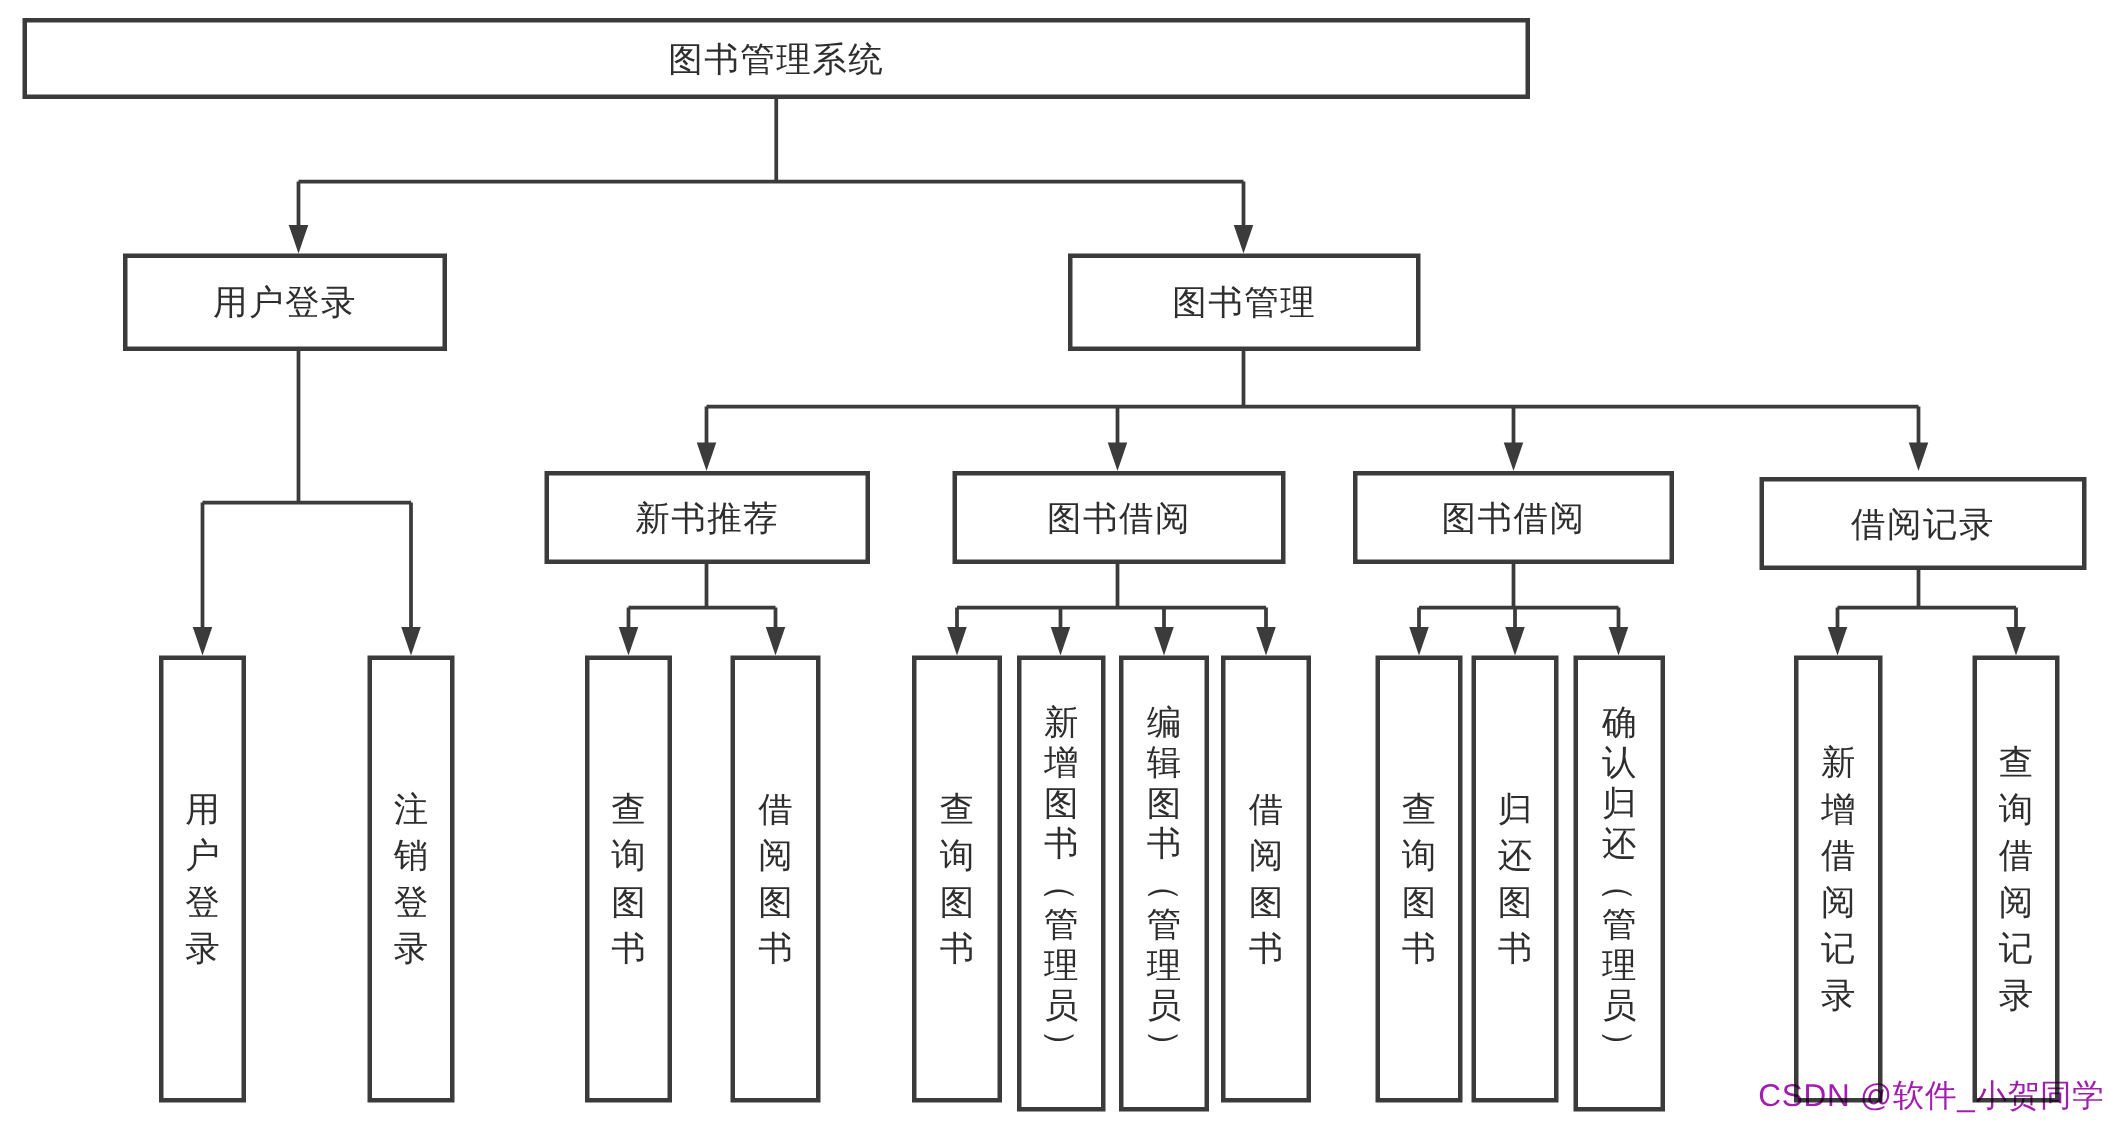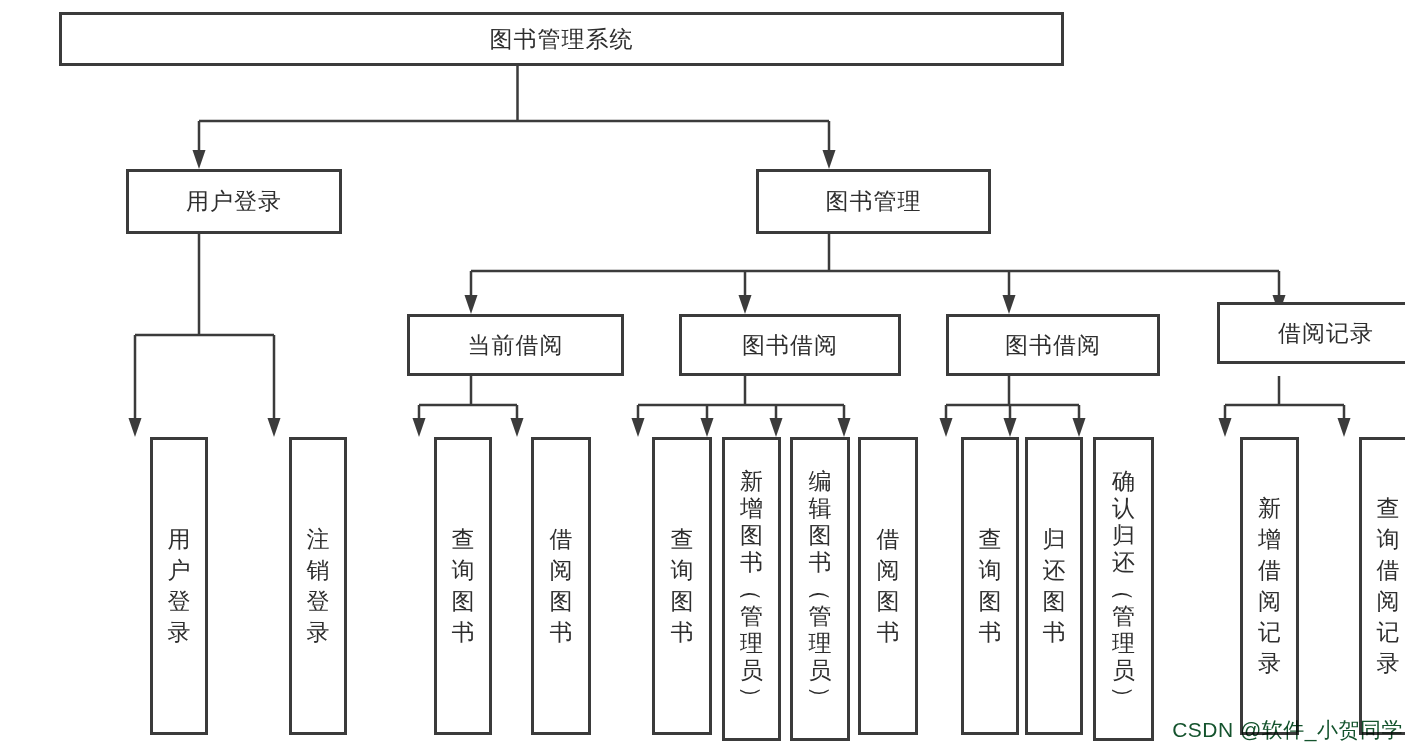--- a/index.html
+++ b/index.html
@@ -12,21 +12,20 @@
   }
   svg.connectors{position:absolute;left:0;top:0;z-index:0;}
   .node{
     position:absolute;
     box-sizing:border-box;
     border:3px solid #3b3b3b;
     background:#ffffff;
     z-index:1;
     display:flex;align-items:center;justify-content:center;
     color:#2e2e2e;
-    margin-left:44px;
   }
   .hlabel{
     font-size:23px;
     letter-spacing:1px;
     white-space:nowrap;
   }
   .leaf{flex-direction:column;}
   .vlabel{display:flex;flex-direction:column;align-items:center;justify-content:center;}
   .vchar{
     display:block;
@@ -86,29 +85,29 @@
   </div>
 
   <div class="node" style="left:82px;top:169px;width:216px;height:65px">
     <span class="hlabel">用户登录</span>
   </div>
   <div class="node" style="left:712px;top:169px;width:235px;height:65px">
     <span class="hlabel">图书管理</span>
   </div>
 
   <div class="node" style="left:363px;top:314px;width:217px;height:62px">
-    <span class="hlabel">当前借阅</span>
+    <span class="hlabel">新书推荐</span>
   </div>
   <div class="node" style="left:635px;top:314px;width:222px;height:62px">
     <span class="hlabel">图书借阅</span>
   </div>
   <div class="node" style="left:902px;top:314px;width:214px;height:62px">
     <span class="hlabel">图书借阅</span>
   </div>
-  <div class="node" style="left:1173px;top:302px;width:218px;height:62px">
+  <div class="node" style="left:1173px;top:318px;width:218px;height:62px">
     <span class="hlabel">借阅记录</span>
   </div>
 
   <div class="node leaf" style="left:106px;top:437px;width:58px;height:298px">
     <span class="vlabel">
         <span class="vchar">用</span>
         <span class="vchar">户</span>
         <span class="vchar">登</span>
         <span class="vchar">录</span>
       </span>
@@ -226,15 +225,15 @@
     <span class="vlabel">
         <span class="vchar">查</span>
         <span class="vchar">询</span>
         <span class="vchar">借</span>
         <span class="vchar">阅</span>
         <span class="vchar">记</span>
         <span class="vchar">录</span>
       </span>
   </div>
 
-  <div class="watermark" style="color: #14532d;">CSDN @软件_小贺同学</div>
+  <div class="watermark" style="color: #a21caf;">CSDN @软件_小贺同学</div>
 
 </div>
 
 </body></html>

